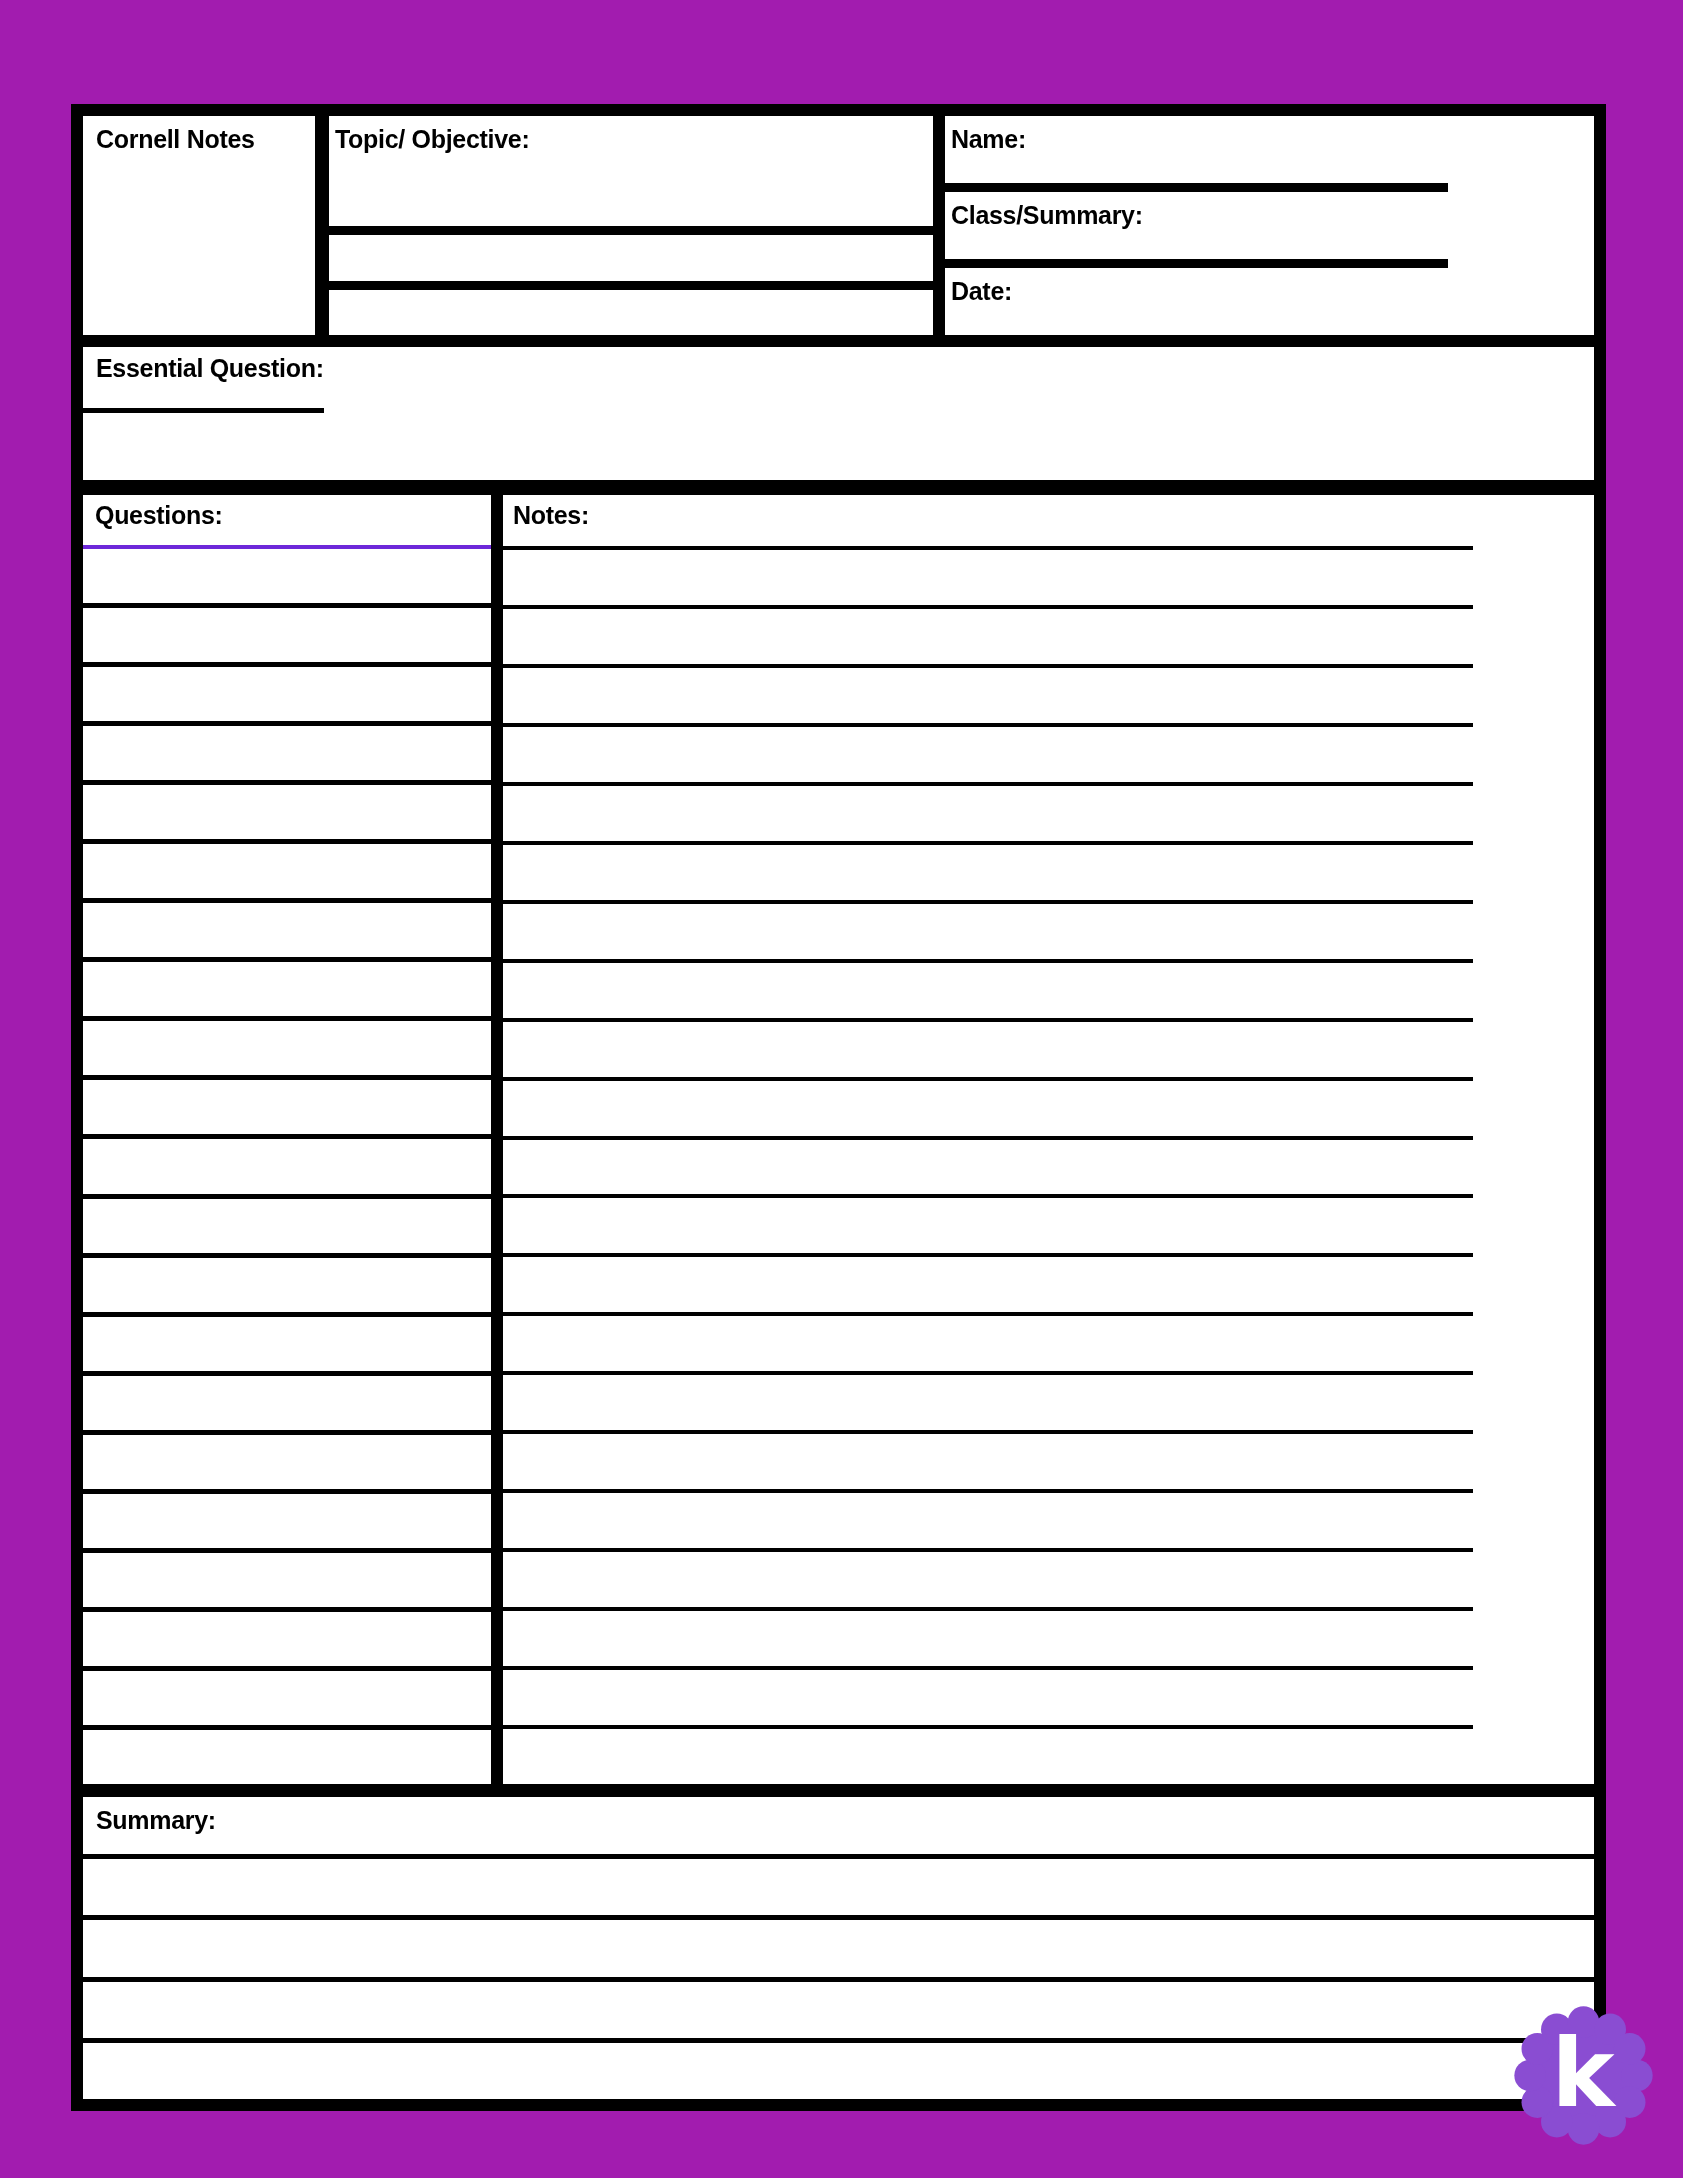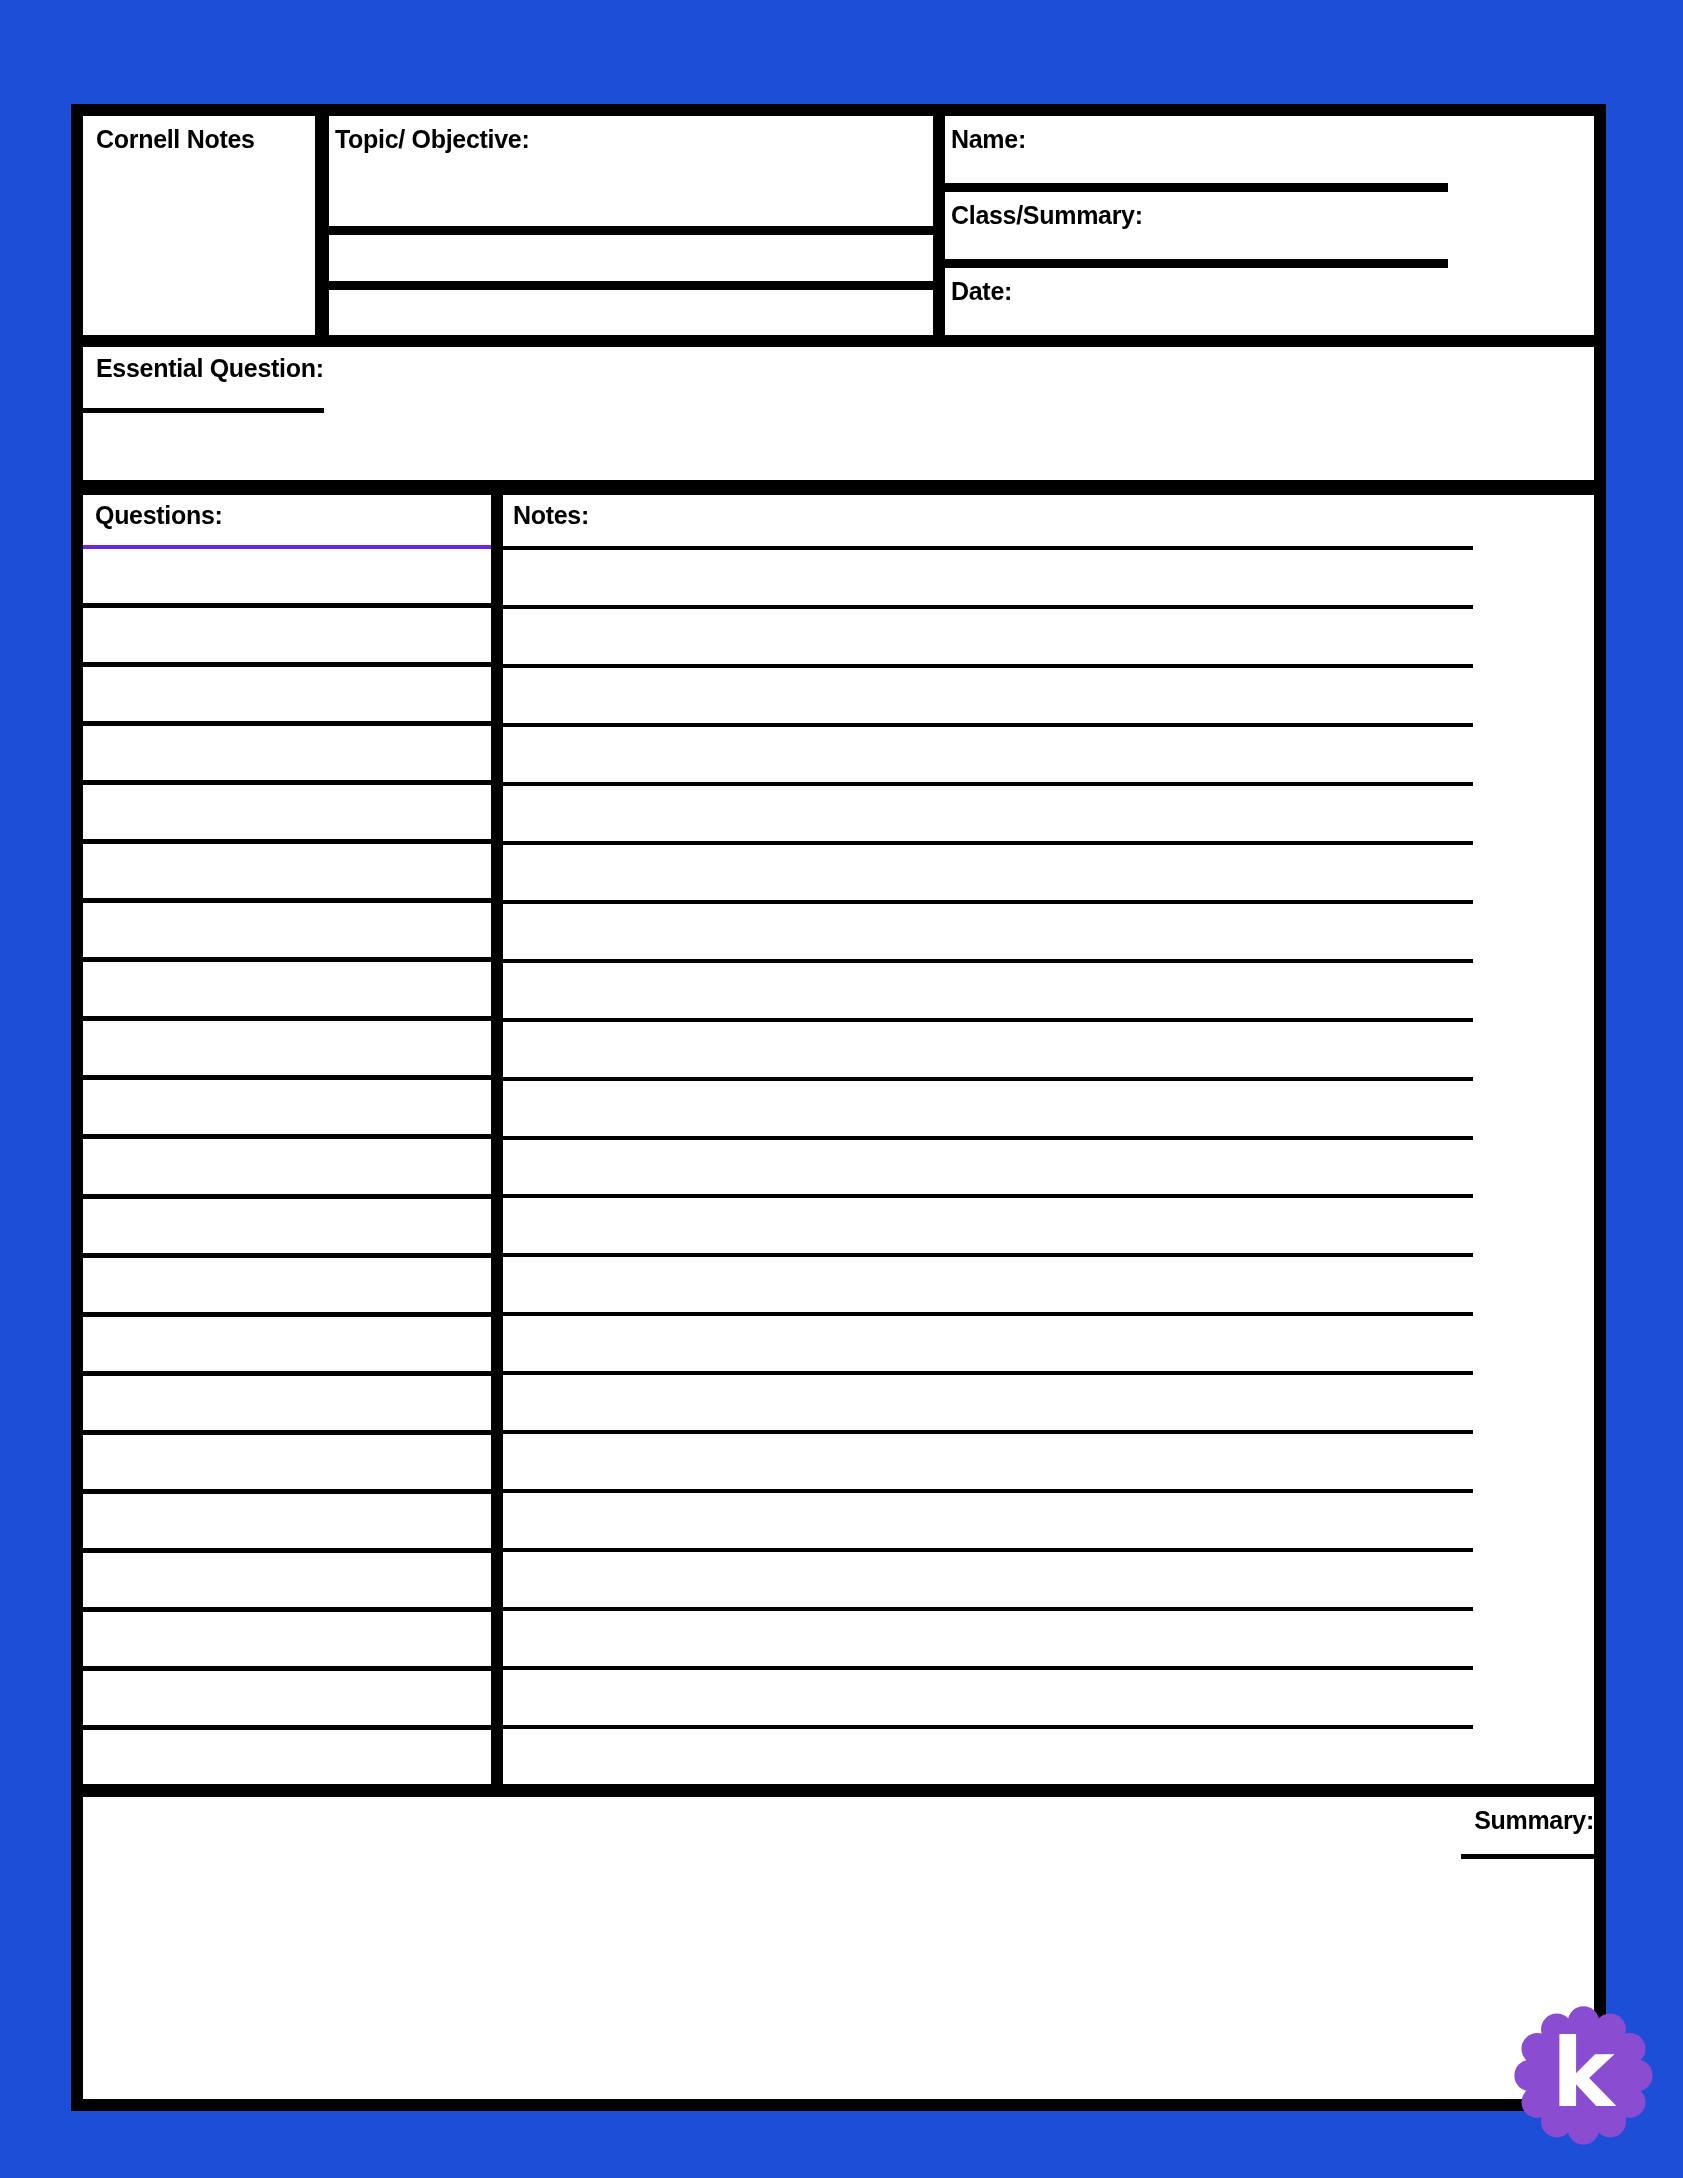--- a/index.html
+++ b/index.html
@@ -1,17 +1,17 @@
 <!DOCTYPE html>
 <html><head>
 <meta charset="utf-8">
 <style>
   html,body{margin:0;padding:0;background:#ffffff;}
   .page{
-    position:relative;width:1683px;height:2178px;background:#1d4ed8;overflow:hidden;
+    position:relative;width:1683px;height:2178px;background:#a21caf;overflow:hidden;
     font-family:"Liberation Sans","DejaVu Sans",sans-serif;color:#000;
   }
   .sheet{
     position:absolute;left:71px;top:104px;width:1535px;height:2007px;
     border:12px solid #000;box-sizing:border-box;background:#fff;
   }
   .lbl{
     font-size:25px;font-weight:700;letter-spacing:-0.3px;line-height:1.05;
     display:block;white-space:nowrap;
   }
@@ -42,21 +42,21 @@
   .qn-vdiv{width:12px;background:#000;}
   .n-col{width:970px;display:flex;flex-direction:column;}
   .q-header{height:54px;box-sizing:border-box;border-bottom:4px solid #6d28d9;padding:7px 0 0 12px;}
   .n-header{height:55px;box-sizing:border-box;border-bottom:4px solid #000;padding:7px 0 0 10px;}
   .rows{flex:1;display:flex;flex-direction:column;}
   .q-row{flex:1;box-sizing:border-box;border-bottom:5px solid #000;}
   .q-row:last-child{border-bottom:none;}
   .n-row{flex:1;box-sizing:border-box;border-bottom:4px solid #000;}
   .n-row:last-child{border-bottom:none;}
   
-  .summary-section{position:absolute;left:0;top:1681px;width:1511px;height:302px;display:flex;flex-direction:column;align-items:flex-end;}
+  .summary-section{position:absolute;left:0;top:1681px;width:1511px;height:302px;display:flex;flex-direction:column;}
   .summary-label-row{height:62px;box-sizing:border-box;border-bottom:5px solid #000;padding:10px 0 0 13px;}
   .s-row{flex:1;box-sizing:border-box;border-bottom:5px solid #000;}
   .s-row:last-child{border-bottom:none;}
   
   .badge{position:absolute;left:1502px;top:1994px;width:163px;height:163px;}
   .badge svg{display:block;width:163px;height:163px;}
   .badge text{
     font-family:"DejaVu Sans","Liberation Sans",sans-serif;
     font-weight:700;font-size:96px;
   }

